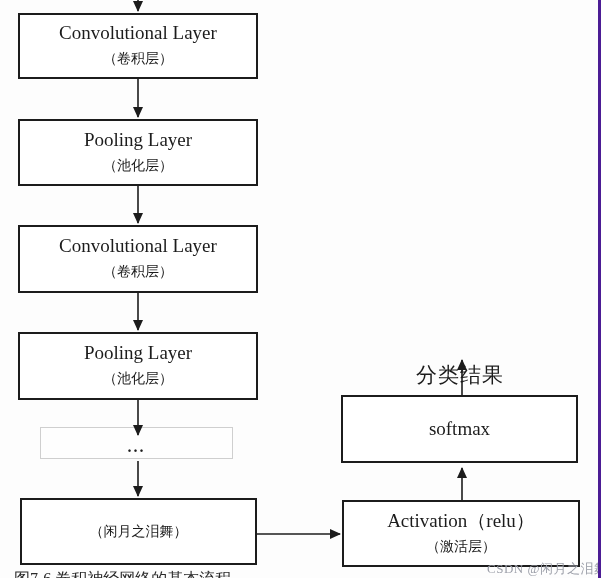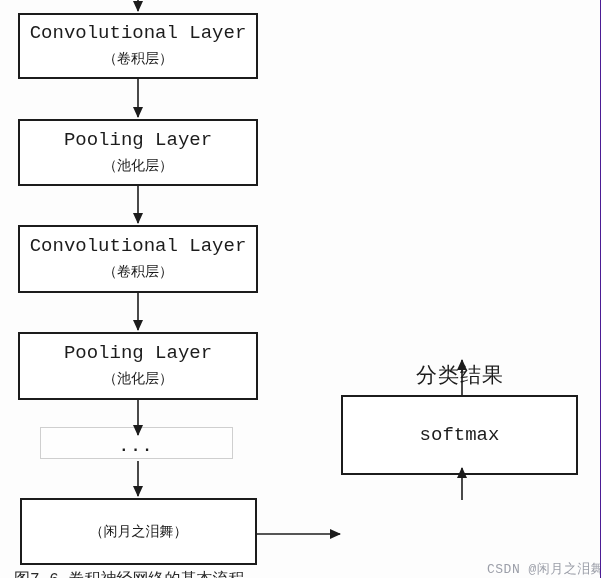--- a/index.html
+++ b/index.html
@@ -1,23 +1,23 @@
 <!DOCTYPE html>
 <html><head>
 <meta charset="utf-8">
 <style>
   html,body { margin:0; padding:0; background:#ffffff; }
   .page {
     position:relative;
     width:601px; height:578px;
     background:#fdfdfd;
     overflow:hidden;
-    font-family:Liberation Mono, monospace;
+    font-family:Liberation Serif, serif;
     color:#1c1c1c;
-    border-right:1px solid #4c1d95;
+    border-right:3px solid #4c1d95;
     box-sizing:border-box;
   }
   .node {
     position:absolute;
     box-sizing:border-box;
     background:#ffffff;
     border:2px solid #1c1c1c;
     display:flex;
     flex-direction:column;
     align-items:center;
@@ -116,22 +116,26 @@
   </div>
 
   <div class="node ellipsis-box" style="left:40px; top:427px; width:193px; height:32px;">
     <div class="dots">...</div>
   </div>
 
   <div class="node" style="left:20px; top:498px; width:237px; height:67px;">
     <div class="line-zh">（闲月之泪舞）</div>
   </div>
 
+  <div class="node" style="left:342px; top:500px; width:238px; height:67px;">
+    <div class="line-en">Activation（relu）</div>
+    <div class="line-zh">（激活层）</div>
+  </div>
 
-  <div class="node" style="left:341px; top:395px; width:237px; height:80px;">
+  <div class="node" style="left:341px; top:395px; width:237px; height:68px;">
     <div class="line-en">softmax</div>
   </div>
 
   <div class="free-label" style="left:380px; top:317px; width:160px;">分类结果</div>
 
   <div class="caption">图7-6 卷积神经网络的基本流程</div>
 
   <div class="watermark">CSDN @闲月之泪舞</div>
 
 </div>

